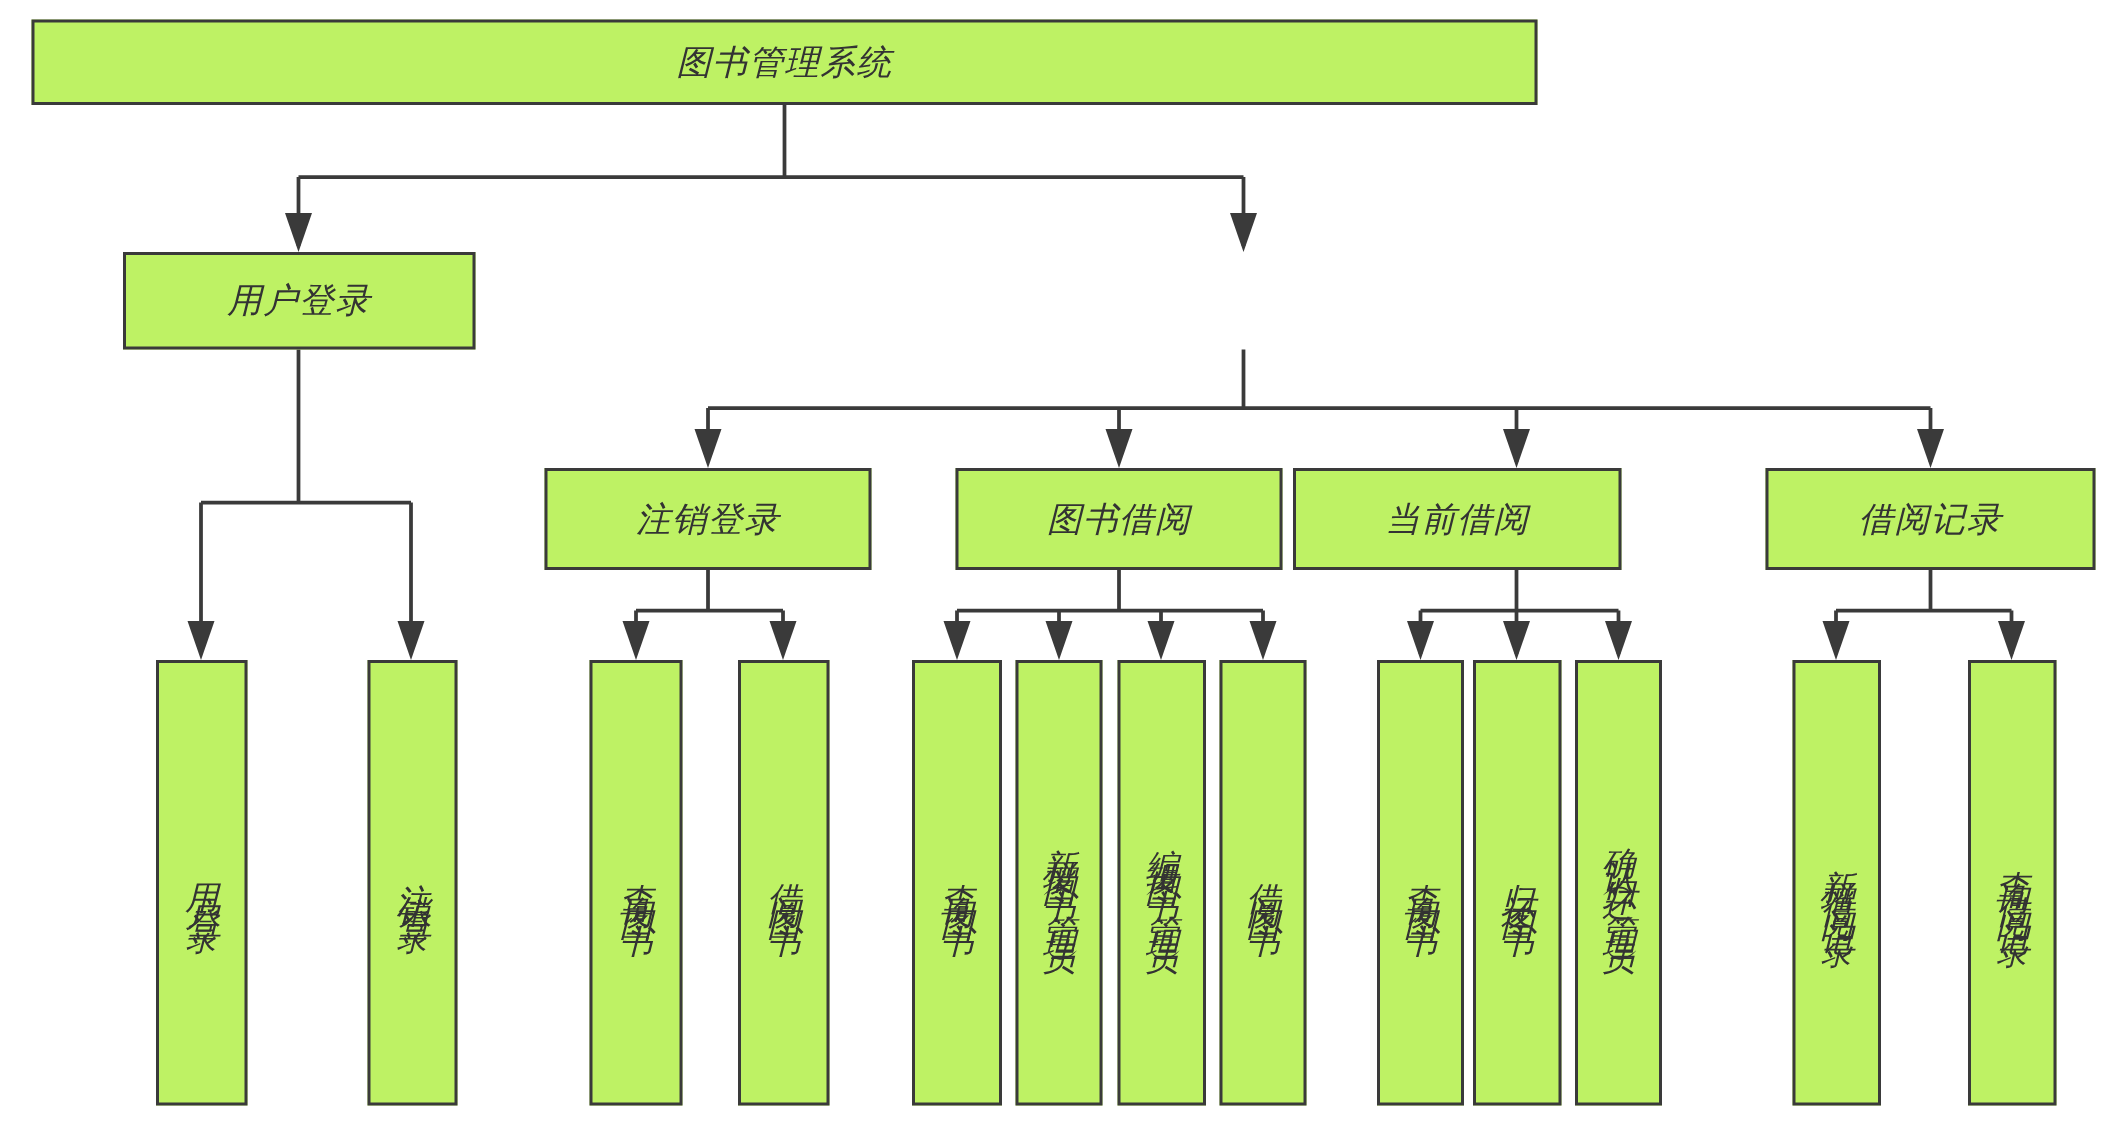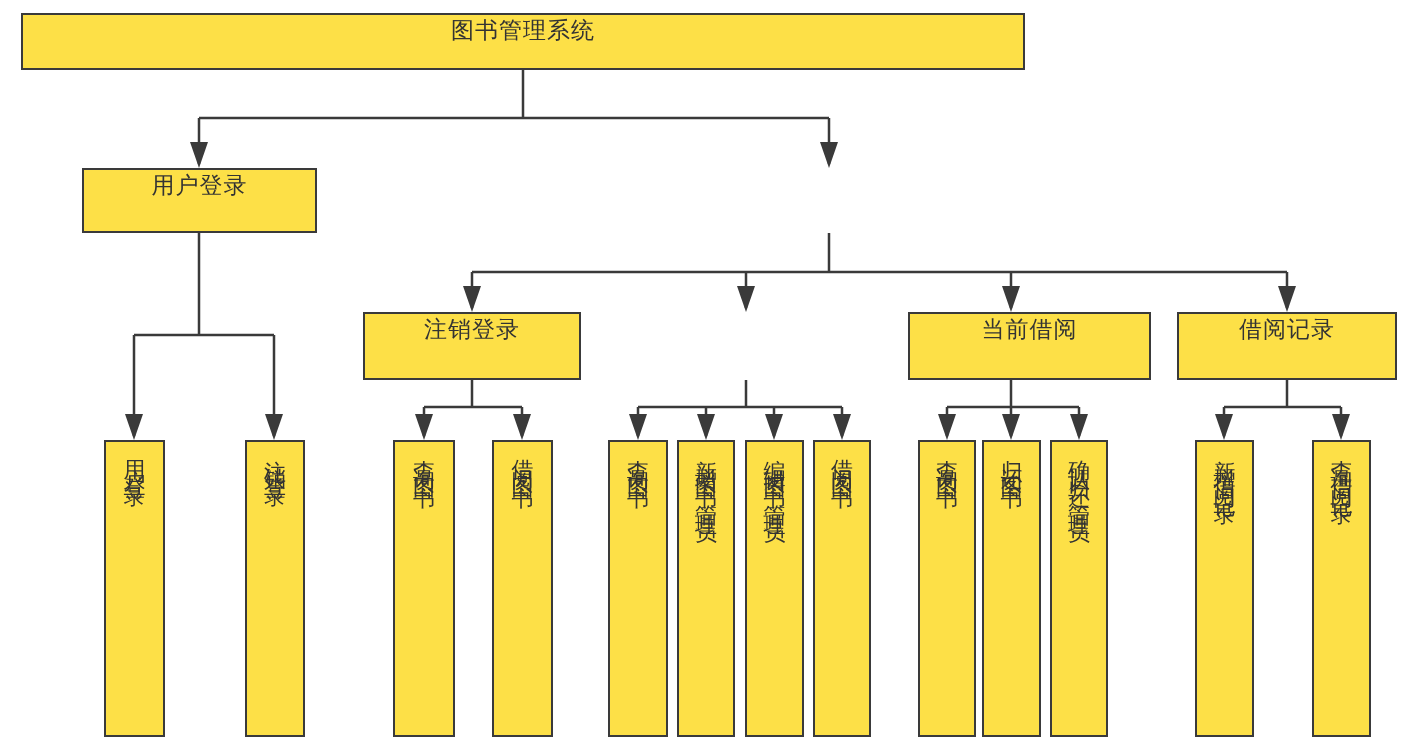--- a/index.html
+++ b/index.html
@@ -4,38 +4,38 @@
 <style>
   html,body{margin:0;padding:0;}
   body{
     width:1405px;height:747px;overflow:hidden;background:#ffffff;
     font-family:"Liberation Sans","DejaVu Sans",sans-serif;
     position:relative;
   }
   .canvas{position:absolute;left:0;top:0;width:1405px;height:747px;background:#ffffff;}
   svg.connectors{position:absolute;left:0;top:0;width:1405px;height:747px;}
   .node{
-    position:absolute;background:#fde047;border:2.5px solid #3a3a3a;
-    display:flex;justify-content:center;
-    color:#333333;box-sizing:border-box;
+    position:absolute;background:#bef264;border:2.5px solid #3a3a3a;
+    display:flex;align-items:center;justify-content:center;
+    color:#333333;box-sizing:border-box;font-style:italic;
   }
   .hlabel{font-size:23px;letter-spacing:1px;white-space:nowrap;}
   .leaf span{
     writing-mode:vertical-rl;text-orientation:upright;
     font-size:22px;letter-spacing:9px;line-height:1;white-space:nowrap;
   }
   
   .n-root{left:21px;top:13px;width:1004px;height:57px;}
   
   .n-l2a{left:82px; top:168px;width:235px;height:65px;}
   .n-l2b{left:711px;top:168px;width:236px;height:65px;}
   
   .n-l3a{left:363px; top:312px;width:218px;height:68px;}
   .n-l3b{left:637px; top:312px;width:218px;height:68px;}
-  .n-l3c{left:908px; top:312px;width:243px;height:68px;}
+  .n-l3c{left:862px; top:312px;width:219px;height:68px;}
   .n-l3d{left:1177px;top:312px;width:220px;height:68px;}
   
   .leaf{top:440px;height:297px;}
   .n-ua{left:104px;width:61px;}
   .n-ub{left:245px;width:60px;}
   .n-na{left:393px;width:62px;}
   .n-nb{left:492px;width:61px;}
   .n-ba{left:608px;width:60px;}
   .n-bb{left:677px;width:58px;}
   .n-bc{left:745px;width:59px;}
@@ -104,20 +104,23 @@
     <span class="hlabel">图书管理系统</span>
   </div>
 
   <div class="node n-l2a">
     <span class="hlabel">用户登录</span>
   </div>
 
   <div class="node n-l3a">
     <span class="hlabel">注销登录</span>
   </div>
+  <div class="node n-l3b">
+    <span class="hlabel">图书借阅</span>
+  </div>
   <div class="node n-l3c">
     <span class="hlabel">当前借阅</span>
   </div>
   <div class="node n-l3d">
     <span class="hlabel">借阅记录</span>
   </div>
 
   <div class="node leaf n-ua">
     <span>用户登录</span>
   </div>

